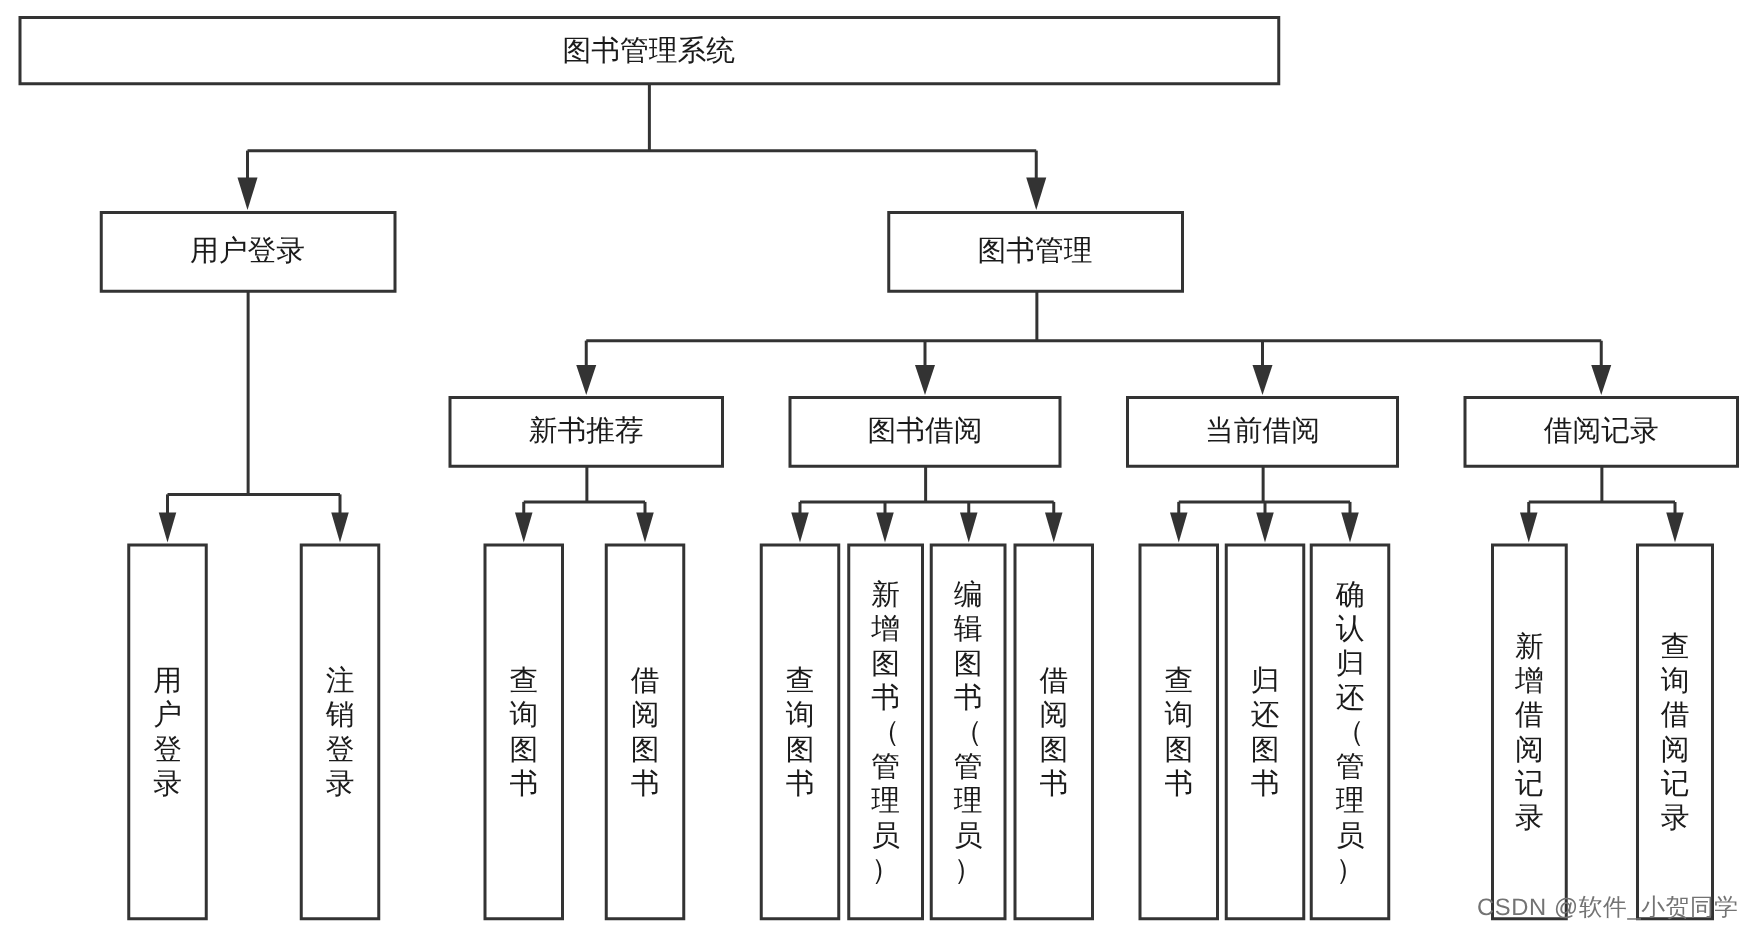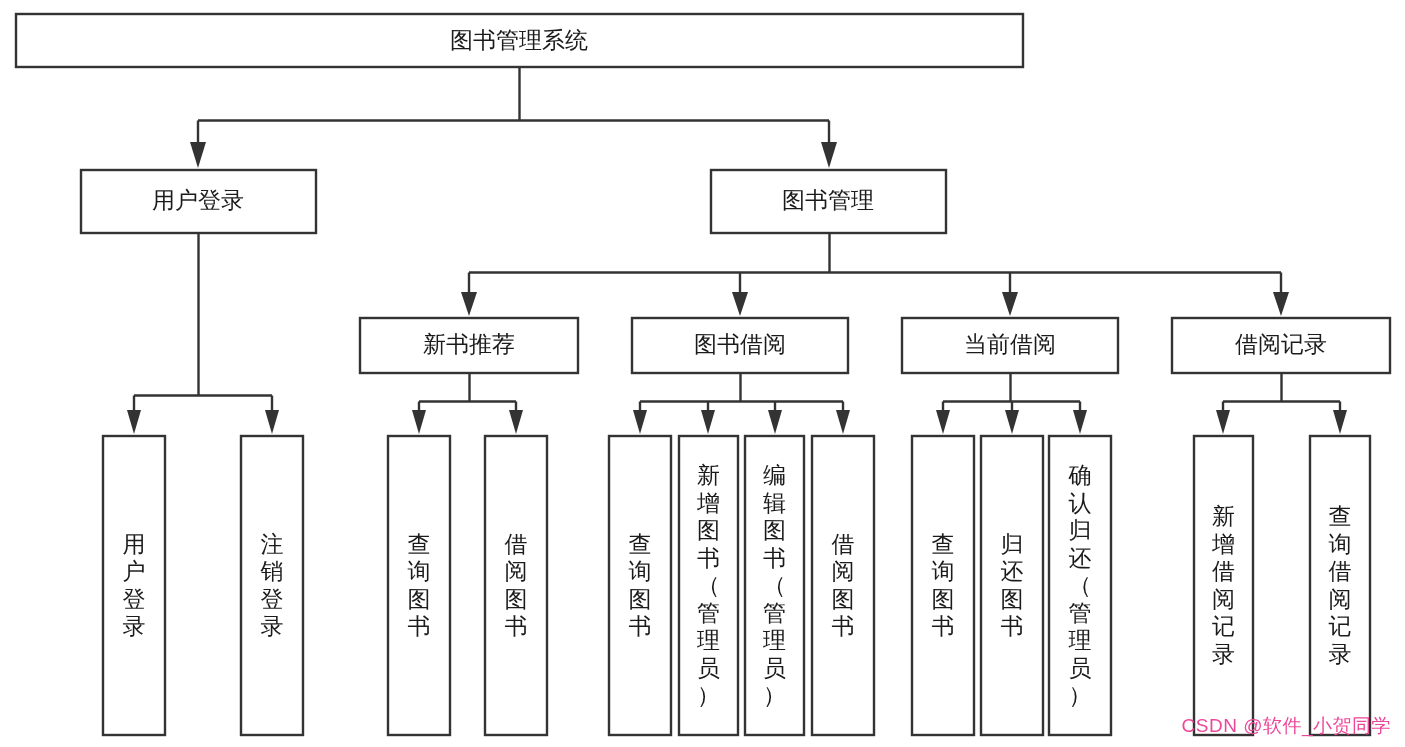--- a/index.html
+++ b/index.html
@@ -54,21 +54,21 @@
   .arrow-head {
     fill: #333333;
     stroke: none;
   }
   .watermark {
     position: absolute;
     right: 14px;
     bottom: 8px;
     font-family: "Liberation Sans", "DejaVu Sans", sans-serif;
     font-size: 19px;
-    color: #ec4899;
+    color: #737373;
     white-space: nowrap;
     letter-spacing: 0.5px;
     pointer-events: none;
   }
 </style>
 </head>
 <body>
 
 <div id="chart-root">
 

